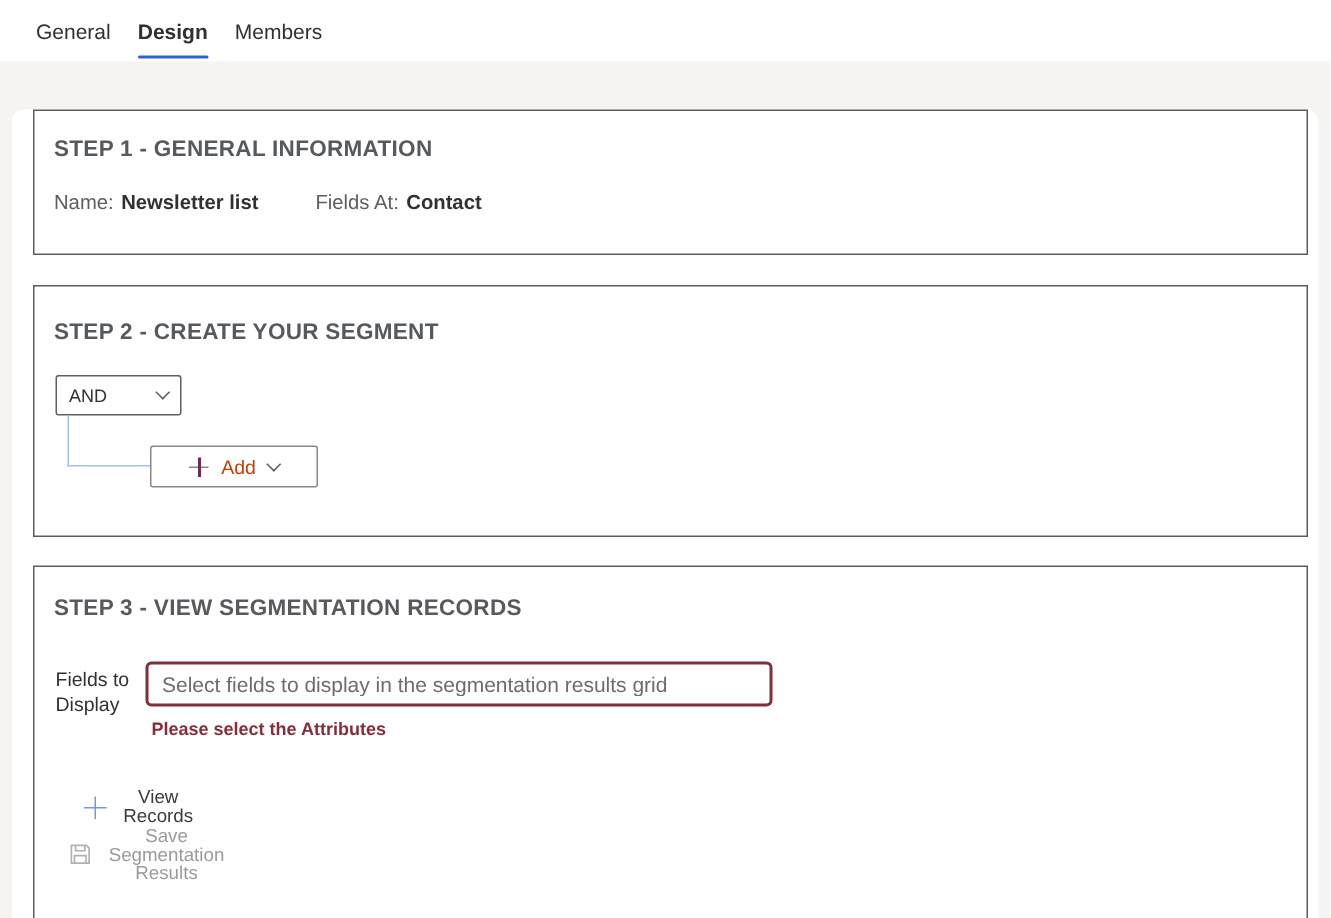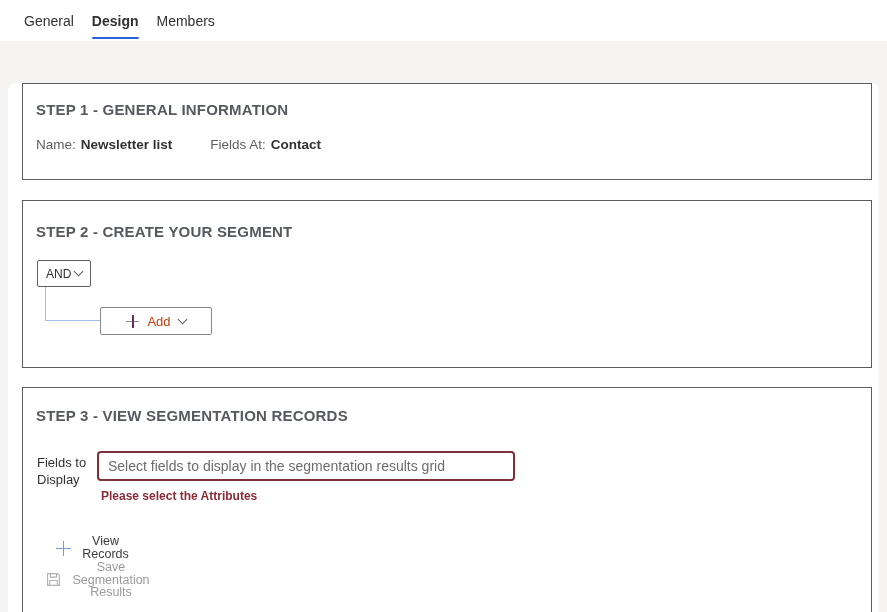--- a/index.html
+++ b/index.html
@@ -40,21 +40,21 @@
     border-radius:8px 8px 0 0;
     position:relative;
   }
 
   .stepbox {
     position:relative;
     margin-left:14px; margin-right:7px;
     border:1px solid #5c5c5c;
     background:#ffffff;
   }
-  #box1 { height:97px;  margin-top:31px; }
+  #box1 { height:97px;  margin-top:21px; }
   #box2 { height:168px; margin-top:20px; }
   #box3 { height:276px; margin-top:19px; }
 
   .step-title {
     position:absolute; left:13px;
     font-size:15px; font-weight:bold;
     color:#565a5e; letter-spacing:0.2px;
     white-space:nowrap;
   }
   #box1 .step-title { top:17px; }
@@ -66,21 +66,21 @@
     position:absolute; left:13px; top:53px;
     display:flex; align-items:baseline;
     font-size:13.5px; color:#605e5c; white-space:nowrap;
   }
   .info-value { font-weight:bold; color:#323130; margin-left:5px; }
   .info-label.second { margin-left:38px; }
 
   
   .and-box {
     position:absolute; left:14px; top:59px;
-    width:54px; height:27px;
+    width:84px; height:27px;
     border:1px solid #605e5c; border-radius:2px;
     background:#fff;
     display:flex; align-items:center; justify-content:space-between;
     padding:0 8px;
     font-size:12px; color:#323130;
     cursor:pointer;
   }
   .connector {
     position:absolute; left:22px; top:86px;
     width:55px; height:34px;

